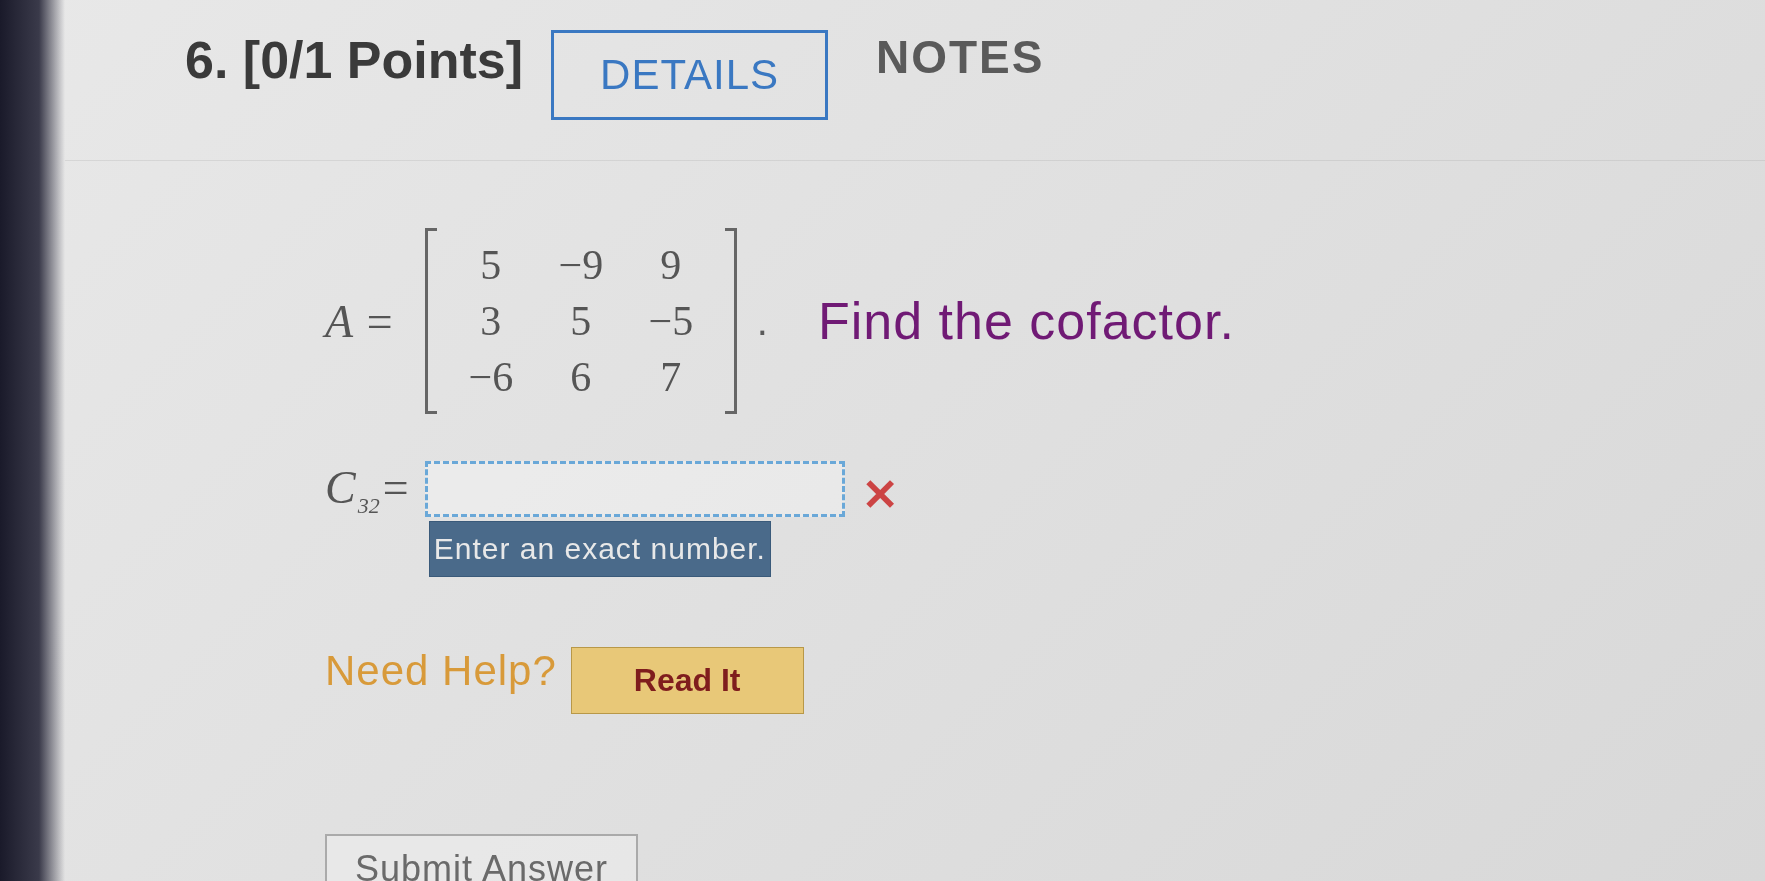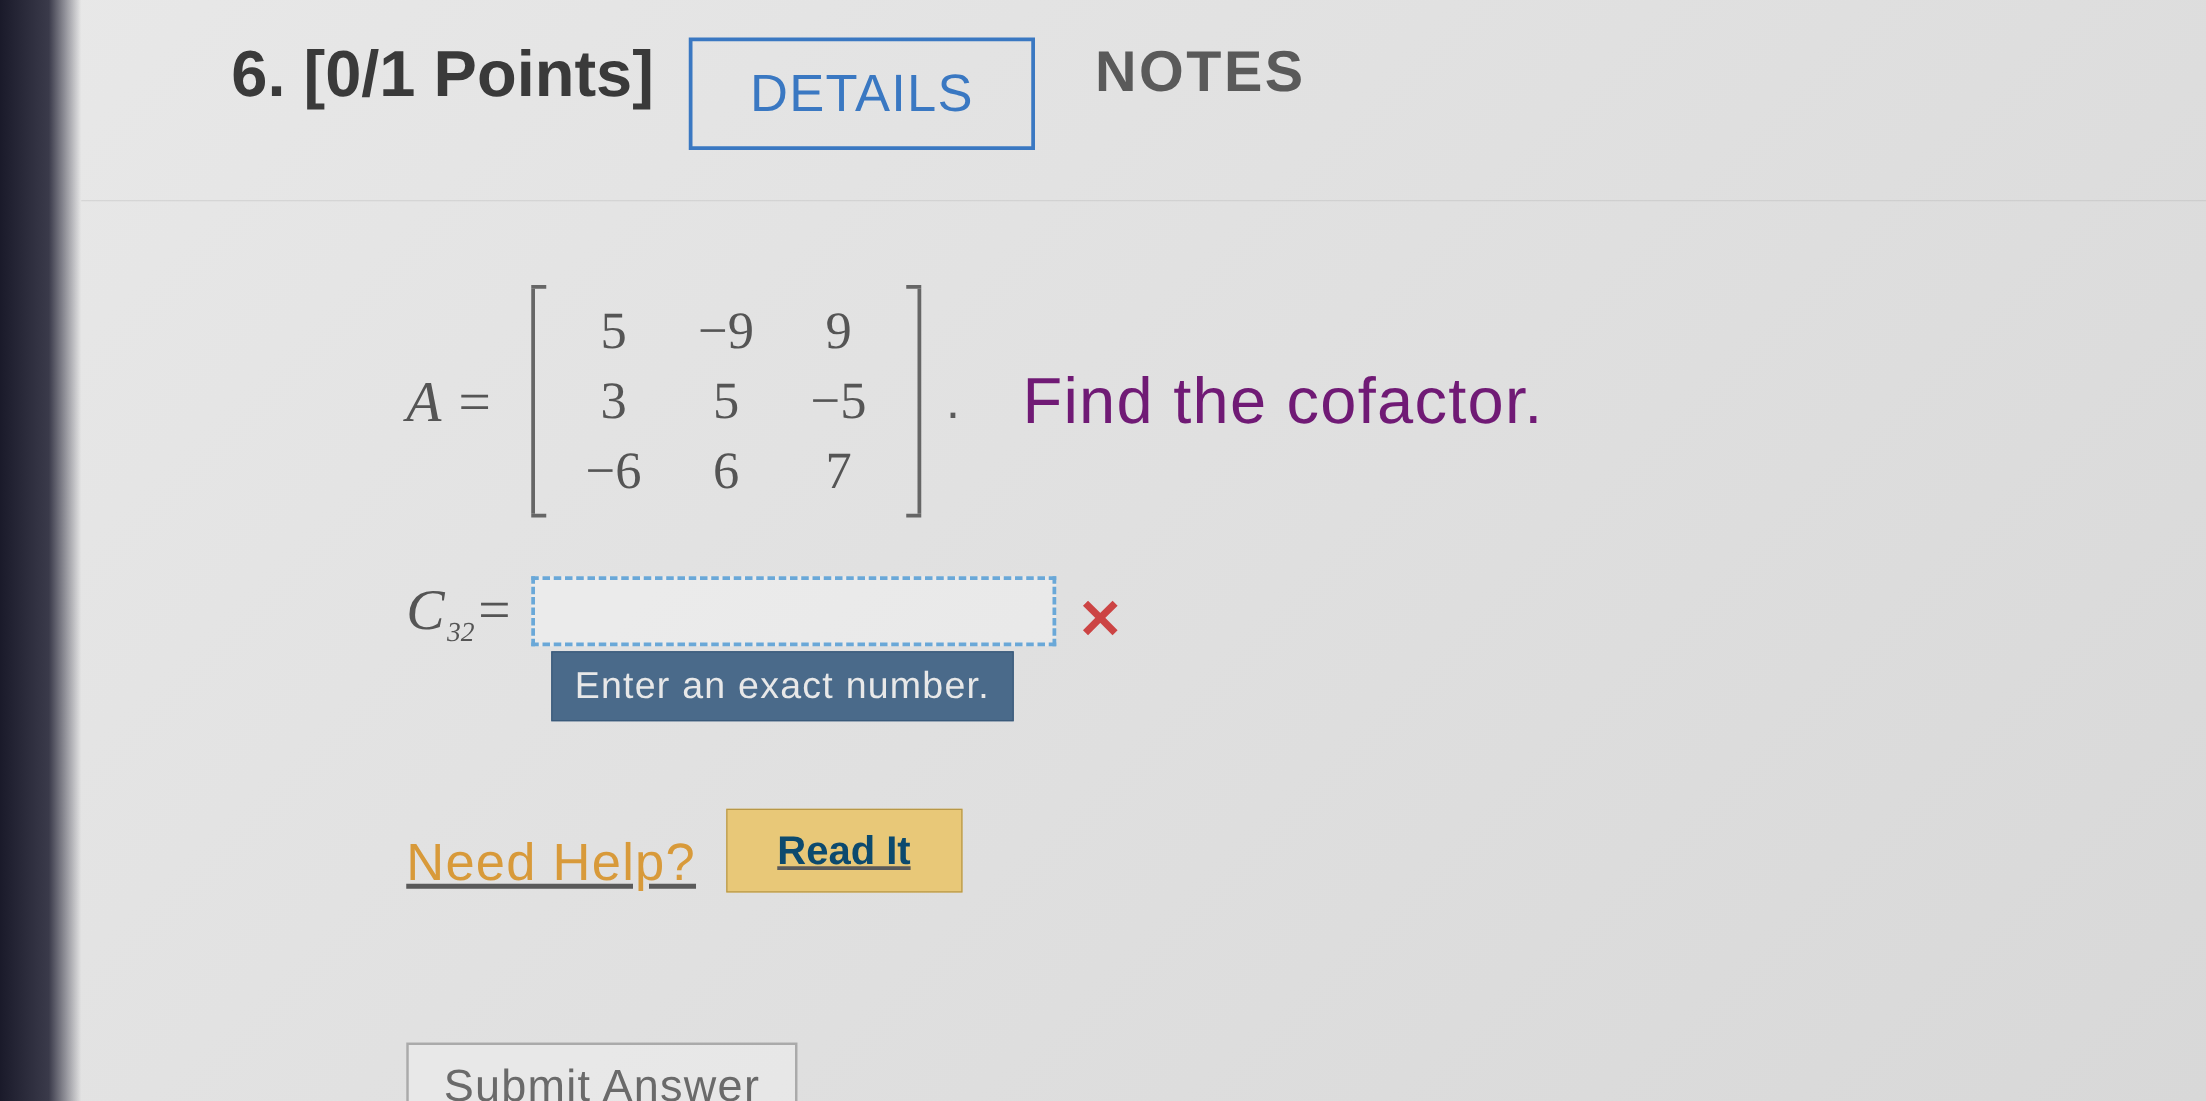--- a/index.html
+++ b/index.html
@@ -160,48 +160,47 @@
       font-weight: bold;
       color: #c44;
       font-family: Arial;
     }
     .x-icon::before {
       content: '✕';
     }
     .hint-tip {
       position: absolute;
       top: 60px;
-      left: 16px;
+      left: 4px;
       background: #4a6a8a;
       color: #e8e8e8;
       font-size: 30px;
-      padding: 10px 18px;
+      padding: 10px 4px;
       letter-spacing: 1px;
       border: 1px solid #3a5a7a;
     }
     .help-row {
       display: flex;
-      align-items: flex-end;
+      align-items: flex-start;
       margin-top: 130px;
-      gap: 24px;
-      text-decoration: underline;
+      gap: 14px;
     }
     .need-help {
       font-size: 42px;
       color: #d89a3a;
       font-weight: 500;
       letter-spacing: 1px;
     }
     .read-it-btn {
       background: #e8c878;
       border: 1px solid #b89848;
-      color: #0c4a6e;
+      color: #7f1d1d;
       font-size: 32px;
       font-weight: bold;
-      padding: 14px 40px;
+      padding: 14px 62px;
       cursor: pointer;
       font-family: inherit;
     }
     .submit-row {
       margin-top: 120px;
     }
     .submit-btn {
       background: rgba(255,255,255,0.25);
       border: 2px solid #aaa;
       color: #6a6a6a;

